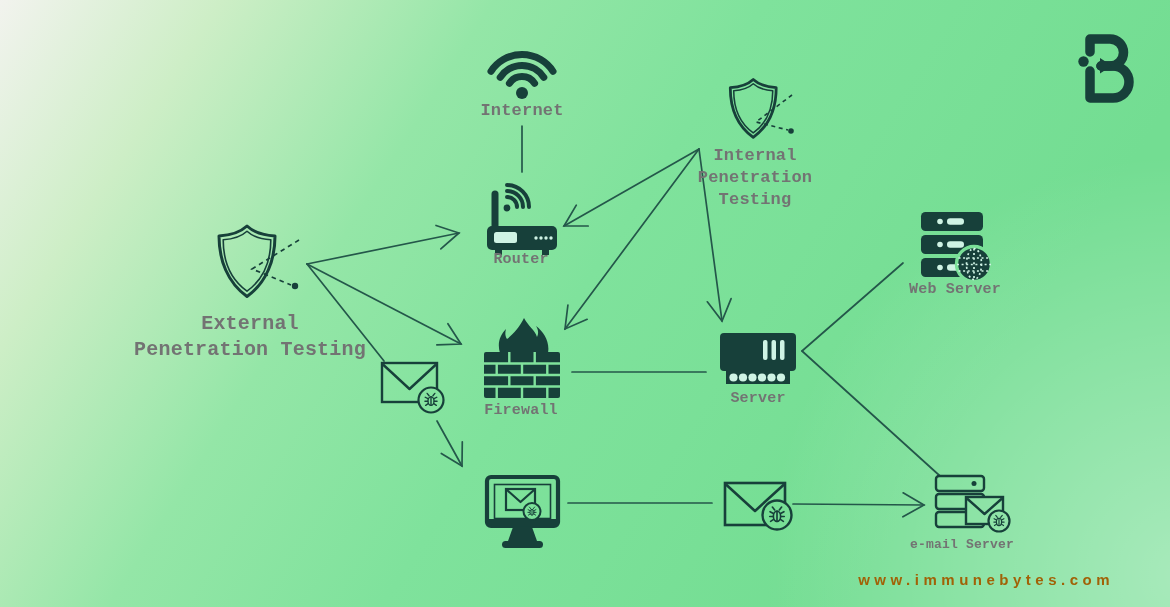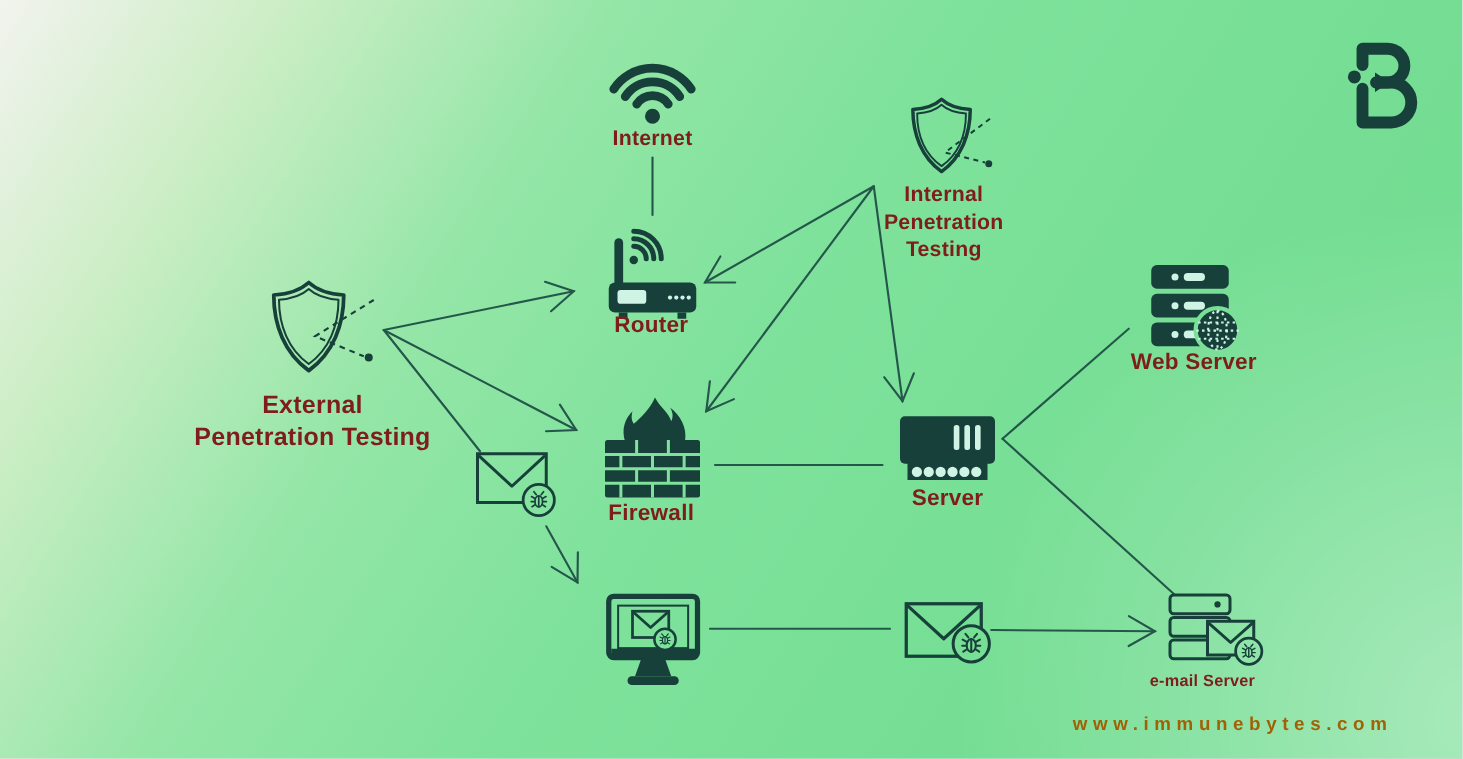--- a/index.html
+++ b/index.html
@@ -3,24 +3,24 @@
 <meta charset="utf-8">
 <style>
   html,body{margin:0;padding:0;background:#dfe4df;}
   .canvas{
     position:relative;width:1170px;height:607px;overflow:hidden;
     font-family:"Liberation Sans",sans-serif;
   }
   .canvas svg.diagram{position:absolute;left:0;top:0;}
   .label{
     position:absolute;transform:translate(-50%,-50%);
-    color:#7f1d1d;font-weight:700;text-align:center;
-    white-space:pre-line;line-height:1.3;letter-spacing:.2px;
+    color:#737373;font-weight:700;text-align:center;
+    white-space:pre-line;line-height:1.3;letter-spacing:.2px;font-family:Liberation Mono, monospace;
   }
-  .lbl-node{font-size:18px;}
+  .lbl-node{font-size:15px;}
   .lbl-internet{left:522px;top:111px;font-size:17px;}
   .lbl-router{left:521px;top:260px;}
   .lbl-firewall{left:521px;top:411px;}
   .lbl-switch{left:758px;top:399px;}
   .lbl-webserver{left:955px;top:290px;}
   .lbl-emailserver{left:962px;top:545px;font-size:13px;}
   .lbl-external{left:250px;top:337px;font-size:20px;}
   .lbl-internal{left:755px;top:178px;font-size:17px;}
   .website{
     position:absolute;right:56px;top:571px;

